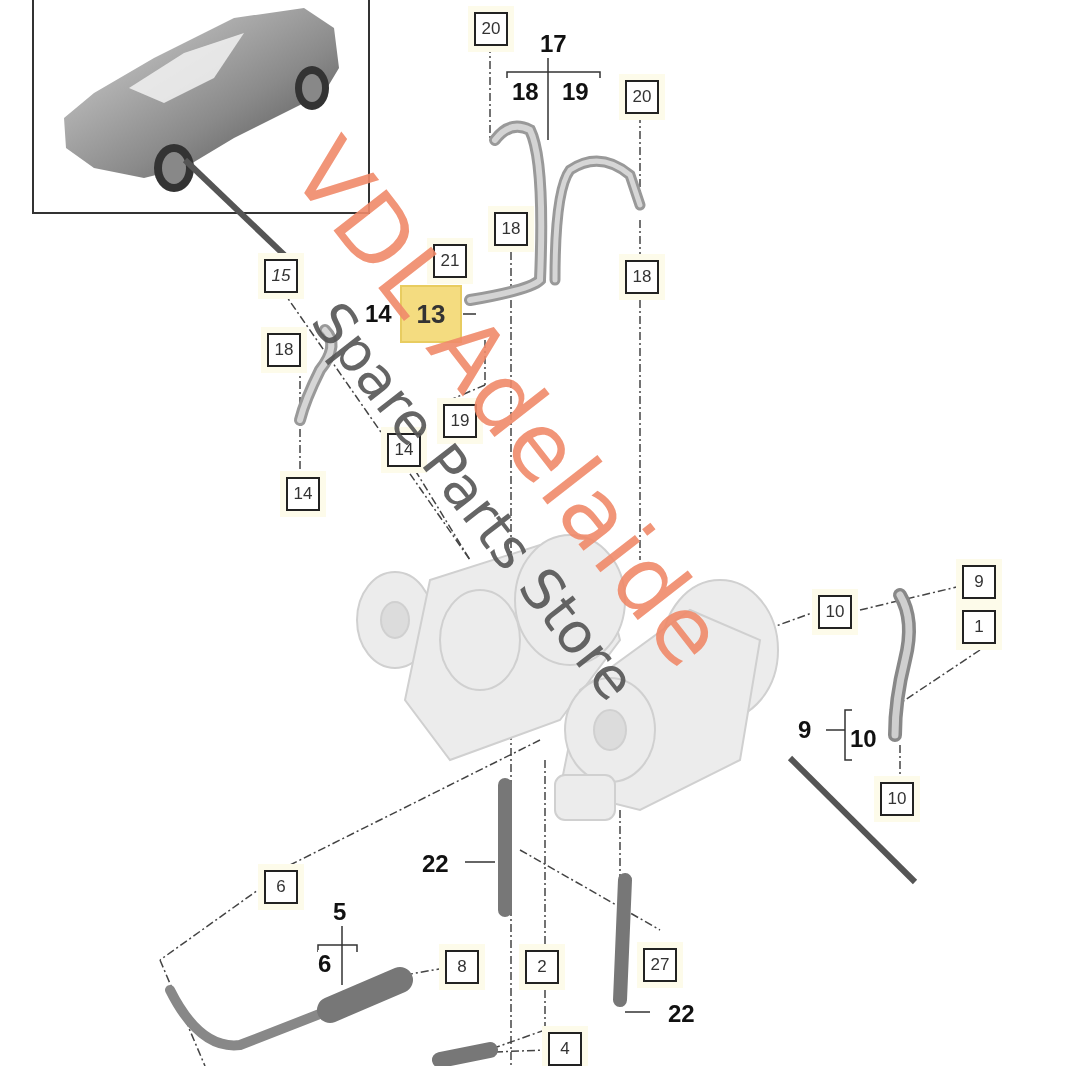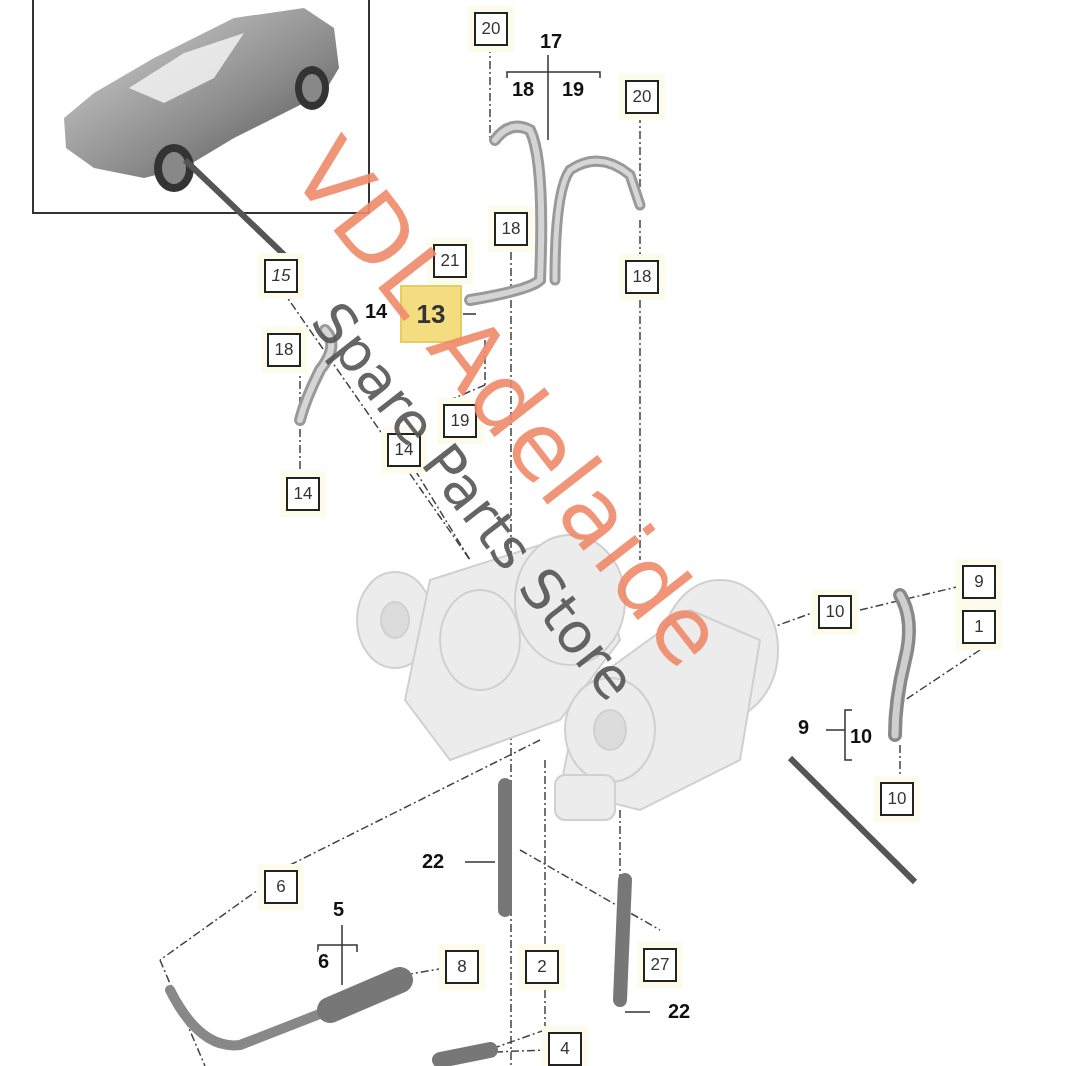--- a/index.html
+++ b/index.html
@@ -1,21 +1,21 @@
 <!DOCTYPE html>
 <html><head>
 <meta charset="utf-8">
 <style>
   html,body{margin:0;padding:0;background:#fff;}
   body{width:1066px;height:1066px;position:relative;overflow:hidden;font-family:"Liberation Sans",sans-serif;}
   #stage{position:absolute;left:0;top:0;width:1066px;height:1066px;}
   .inset{position:absolute;left:32px;top:-4px;width:334px;height:214px;border:2px solid #333;background:#fff;}
   .callout{position:absolute;border:2px solid #222;background:#fff;color:#333;font-size:17px;text-align:center;box-sizing:border-box;width:34px;height:34px;line-height:30px;box-shadow:0 0 0 6px #fdfbea;}
   .callout.hl{background:#f4dc80;border:2px solid #e8cc60;color:#333;font-weight:bold;font-size:26px;width:62px;height:58px;line-height:54px;box-shadow:none;}
-  .bold-label{position:absolute;font-weight:bold;font-size:20px;color:#111;background:#fff;text-align:center;}
+  .bold-label{position:absolute;font-weight:bold;font-size:24px;color:#111;background:#fff;text-align:center;}
   .wm-orange{position:absolute;color:#f08a6a;font-size:92px;font-family:"DejaVu Sans",sans-serif;font-weight:normal;transform-origin:0 0;white-space:nowrap;opacity:0.9;letter-spacing:2px;}
   .wm-gray{position:absolute;color:#555;font-size:56px;font-family:"DejaVu Sans",sans-serif;transform-origin:0 0;white-space:nowrap;opacity:0.9;}
   svg{position:absolute;left:0;top:0;}
 </style>
 </head>
 <body>
 
 <div id="stage">
 
   <div class="inset">

